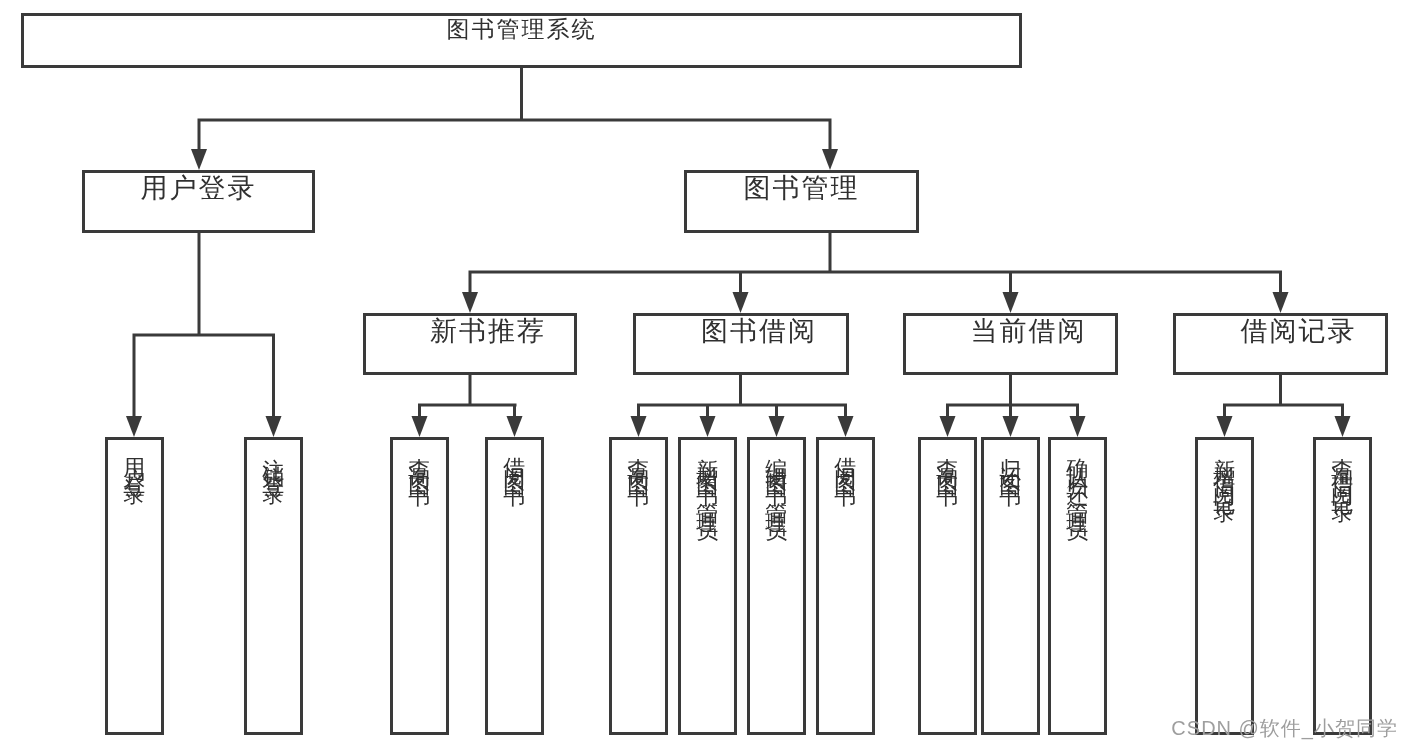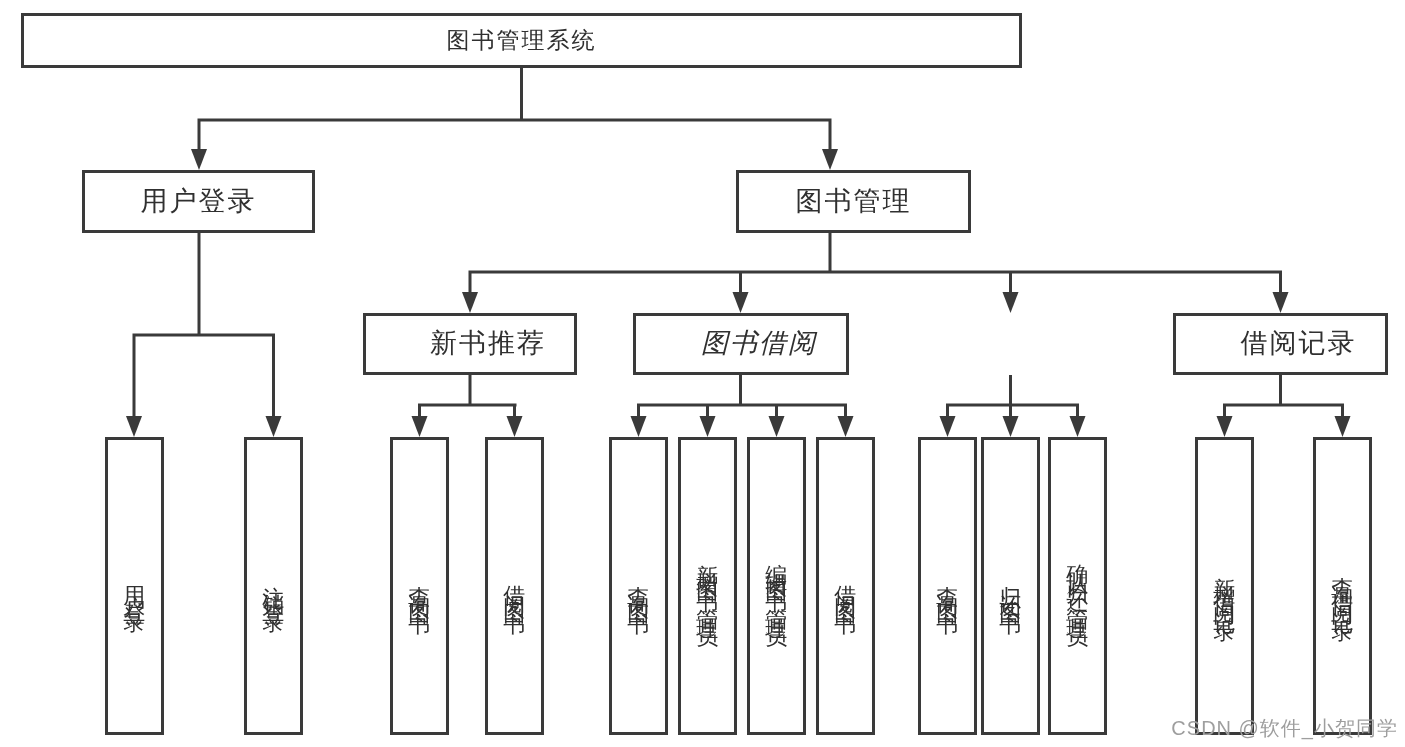--- a/index.html
+++ b/index.html
@@ -22,32 +22,32 @@
     position:absolute;left:0;top:0;width:1405px;height:747px;
     z-index:1;
   }
   .connectors path{stroke:var(--line);stroke-width:3;fill:none;}
   .connectors polygon{fill:var(--line);stroke:none;}
   .node{
     position:absolute;
     background:var(--box-bg);
     border:3px solid var(--line);
     color:var(--text);
-    display:flex;align-items:center;justify-content:center;
+    display:flex;align-items:flex-start;justify-content:center;
     z-index:2;
     text-align:center;
     line-height:1.15;
   }
   .n-root{left:21px;top:13px;width:1001px;height:55px;font-size:23px;letter-spacing:2px;}
   .n-l2{top:170px;height:63px;font-size:27px;letter-spacing:2px;}
   .n-ul{left:82px;width:233px;}
-  .n-bm{left:736px;width:235px;}
+  .n-bm{left:684px;width:235px;}
   .n-l3{top:313px;height:62px;font-size:27px;letter-spacing:2px;padding-left:36px;}
   .n-rec{left:363px;width:214px;}
-  .n-bb{left:633px;width:216px;font-style:italic;}
+  .n-bb{left:633px;width:216px;}
   .n-cb{left:903px;width:215px;}
   .n-br{left:1173px;width:215px;}
   .leaf{
     top:437px;width:59px;height:298px;
     font-size:22px;letter-spacing:9px;
   }
   .leaf > span{
     writing-mode:vertical-lr;
     text-orientation:upright;
     white-space:nowrap;
@@ -117,20 +117,23 @@
   <div class="node n-l2 n-bm">
     <span>图书管理</span>
   </div>
 
   <div class="node n-l3 n-rec">
     <span>新书推荐</span>
   </div>
   <div class="node n-l3 n-bb">
     <span>图书借阅</span>
   </div>
+  <div class="node n-l3 n-cb">
+    <span>当前借阅</span>
+  </div>
   <div class="node n-l3 n-br">
     <span>借阅记录</span>
   </div>
 
   <div class="node leaf x1">
     <span>用户登录</span>
   </div>
   <div class="node leaf x2">
     <span>注销登录</span>
   </div>

